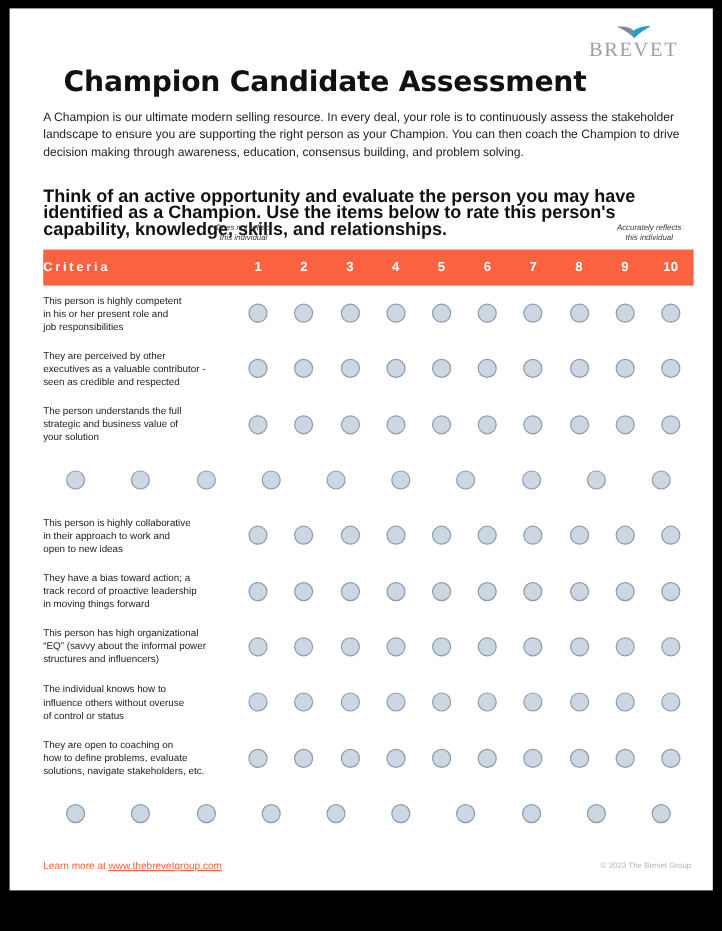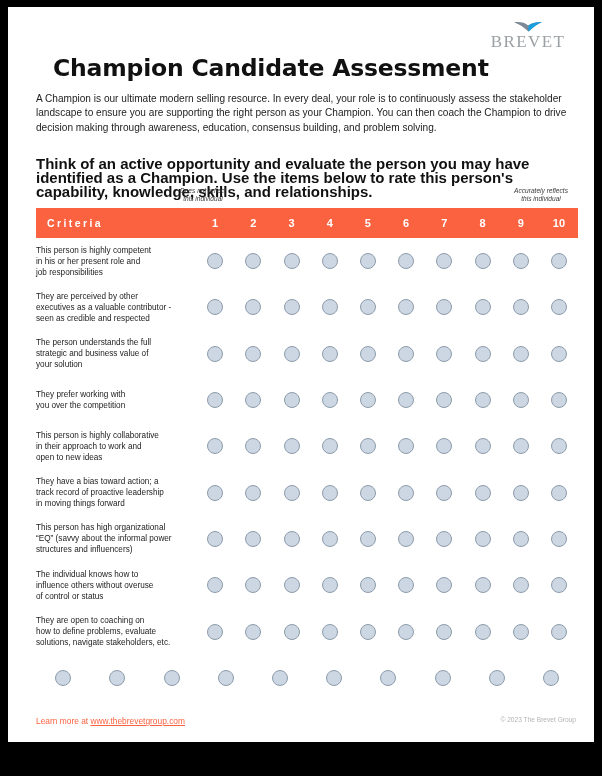--- a/index.html
+++ b/index.html
@@ -106,21 +106,20 @@
   }
 
   #table-header-row {
     display: flex;
     align-items: center;
     background: #FB6240;
     height: 30px;
   }
   #criteria-header-label {
     width: 160px;
-    padding-left: 11px;
     box-sizing: border-box;
     color: #ffffff;
     font-size: 10.5px;
     font-weight: bold;
     letter-spacing: 2.4px;
   }
   .scale-header-cell {
     flex: 1 1 0;
     text-align: center;
     color: #ffffff;
@@ -156,21 +155,21 @@
     cursor: pointer;
   }
 
   
   #page-footer {
     position: absolute;
     left: 28px;
     right: 18px;
     bottom: 16px;
     display: flex;
-    align-items: flex-start;
+    align-items: center;
     justify-content: space-between;
   }
   #footer-learn-more {
     font-size: 8.4px;
     color: #FB6240;
   }
   #footer-link {
     color: #FB6240;
     text-decoration: underline;
   }
@@ -327,24 +326,20 @@
           <div class="rating-bubble"></div>
         </div>
         <div class="bubble-cell">
           <div class="rating-bubble"></div>
         </div>
         <div class="bubble-cell">
           <div class="rating-bubble"></div>
         </div>
       </div>
       <div class="criteria-row">
-        <div class="criteria-text">
-          <div>They prefer working with</div>
-          <div>you over the competition</div>
-        </div>
         <div class="bubble-cell">
           <div class="rating-bubble"></div>
         </div>
         <div class="bubble-cell">
           <div class="rating-bubble"></div>
         </div>
         <div class="bubble-cell">
           <div class="rating-bubble"></div>
         </div>
         <div class="bubble-cell">

